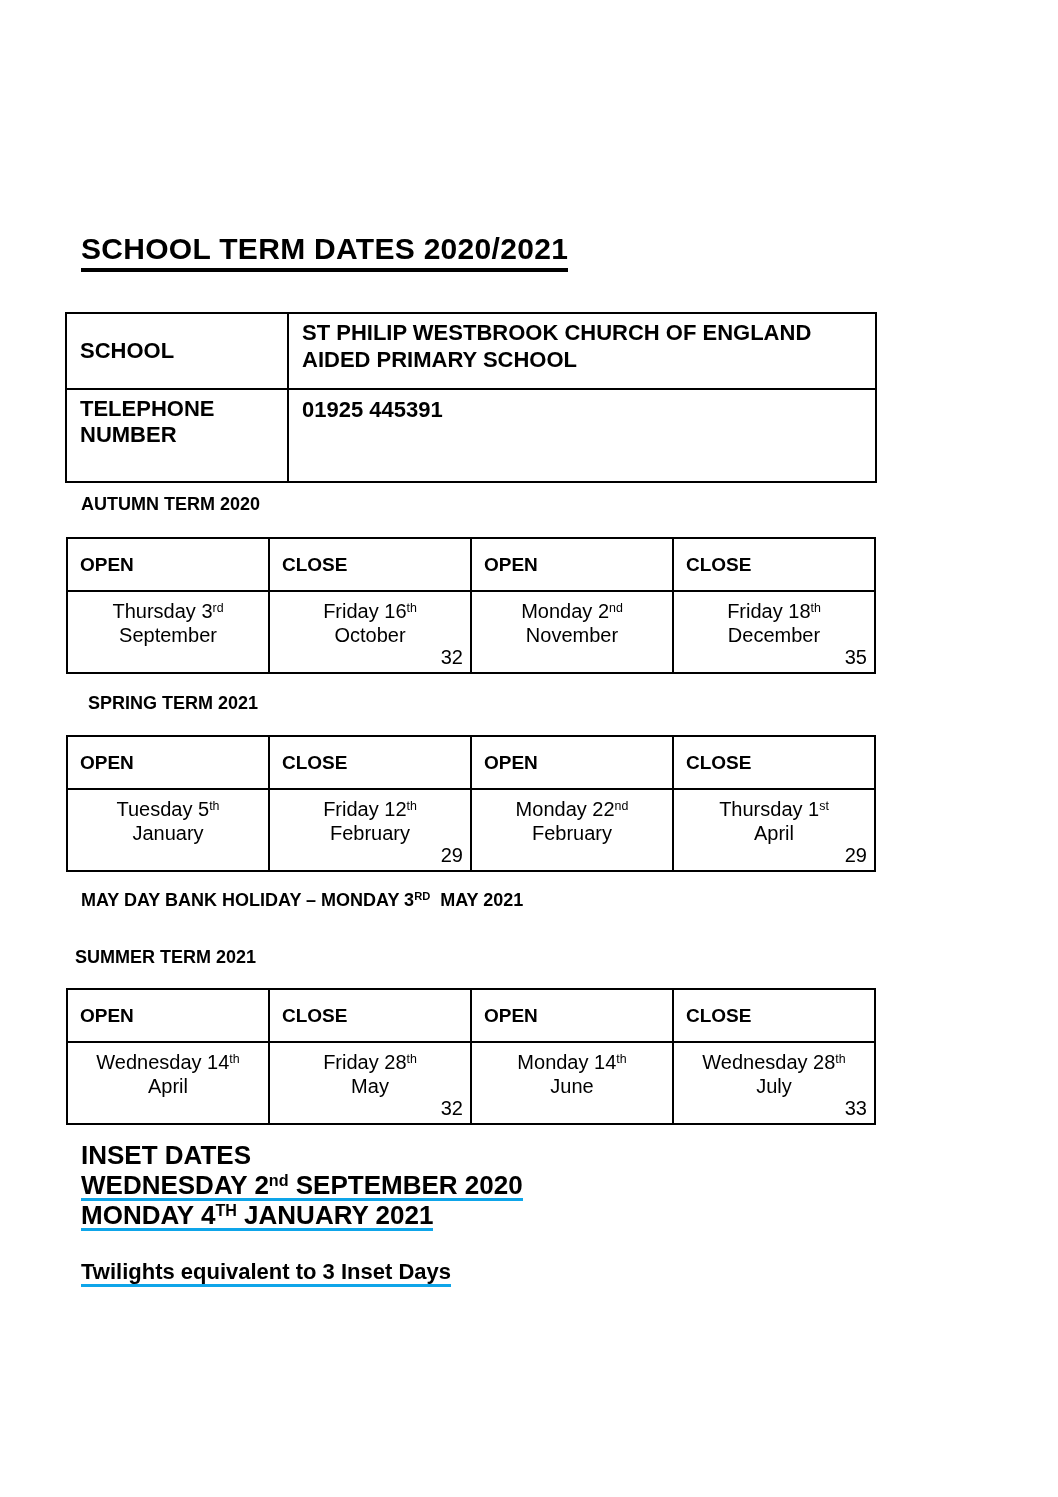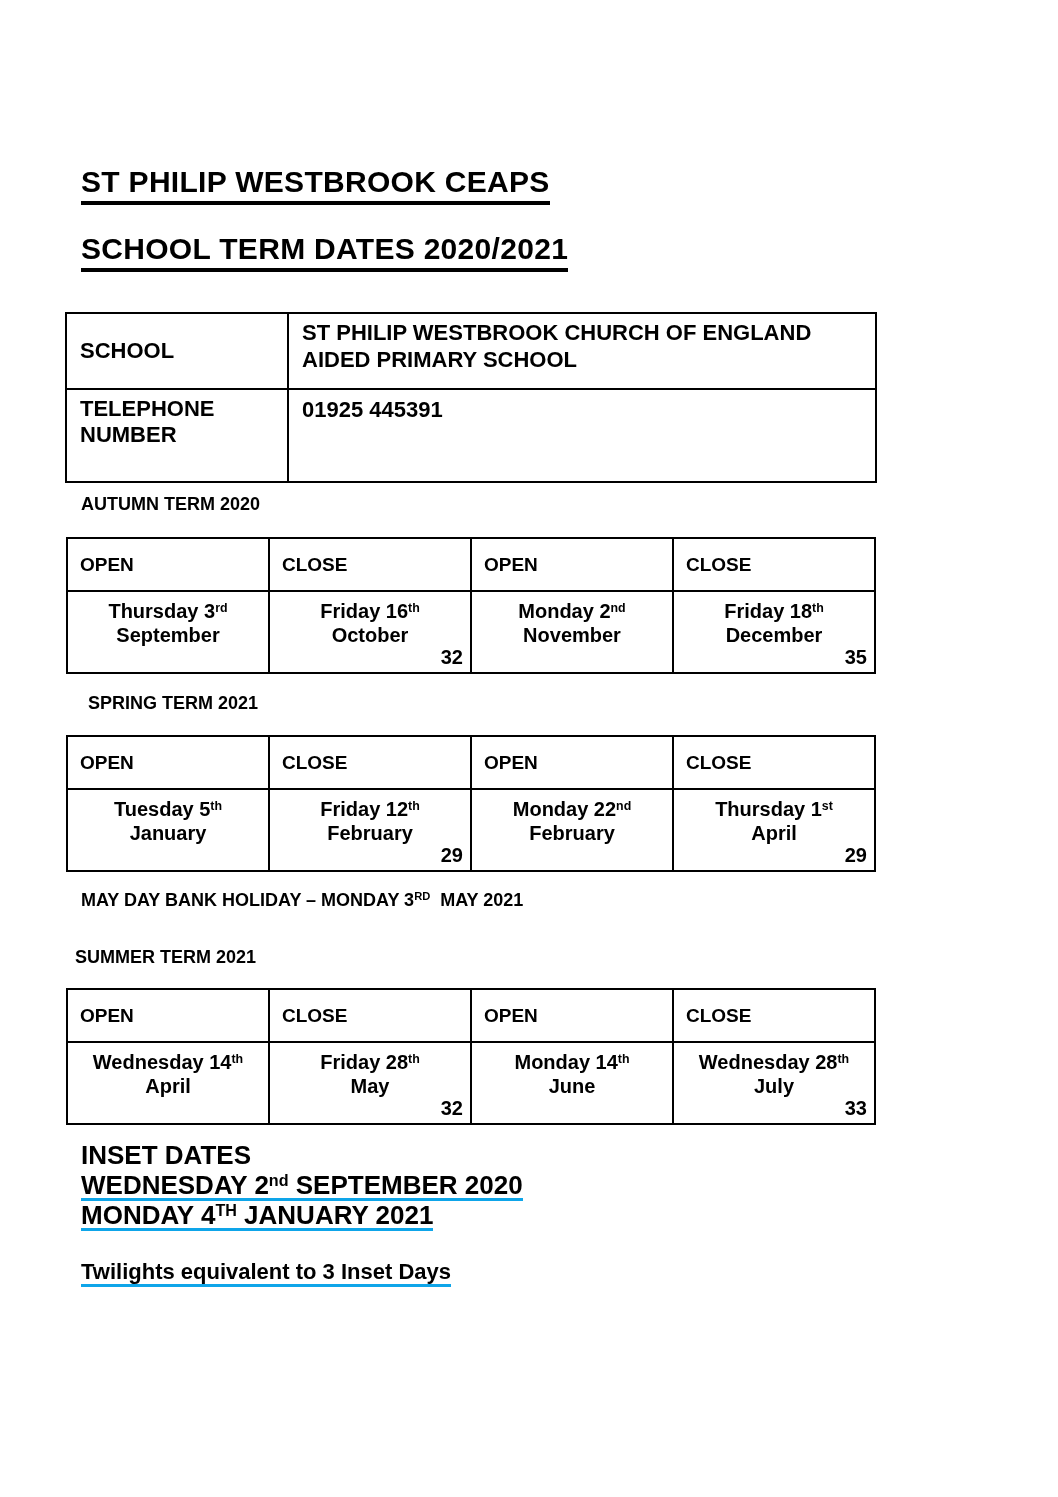--- a/index.html
+++ b/index.html
@@ -51,21 +51,21 @@
     padding-left: 12px;
     font-size: 19px;
     font-weight: bold;
   }
   .term td {
     position: relative;
     height: 72px;
     vertical-align: top;
     text-align: center;
     font-size: 20px;
-    font-weight: bold;
+    font-weight: normal;
     padding-top: 7px;
   }
   .dline { line-height: 24px; }
   .weeks {
     position: absolute;
     right: 7px;
     bottom: 3px;
     font-size: 20px;
   }
   sup {
@@ -96,23 +96,20 @@
     line-height: 1;
     white-space: nowrap;
   }
   .twilights .u-line { line-height: 25px; }
 </style>
 </head>
 <body>
 
 <div class="page">
 
-  <div class="title" style="top:167px">
-    <span class="u-title">ST PHILIP WESTBROOK CEAPS</span>
-  </div>
   <div class="title" style="top:234px">
     <span class="u-title">SCHOOL TERM DATES 2020/2021</span>
   </div>
 
   <table class="info" style="top:312px">
     <tbody>
         <tr class="r1">
       <td class="lbl">SCHOOL</td>
       <td class="val">ST PHILIP WESTBROOK CHURCH OF ENGLAND AIDED PRIMARY SCHOOL</td>
     </tr>

